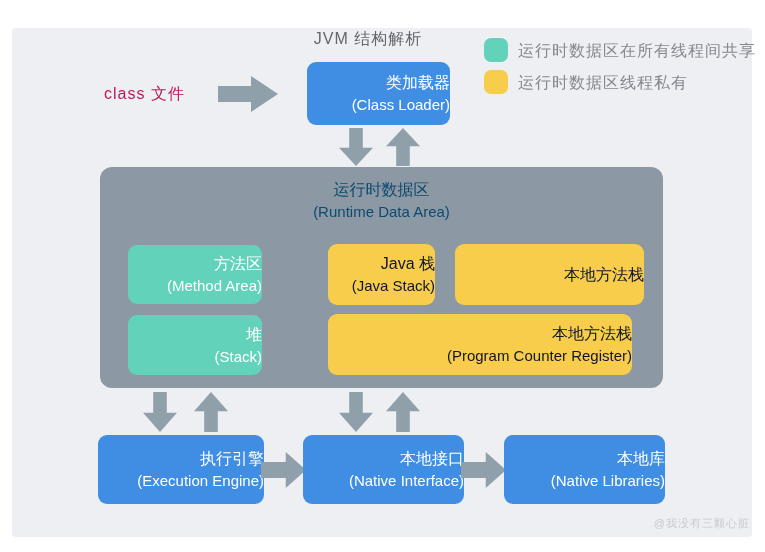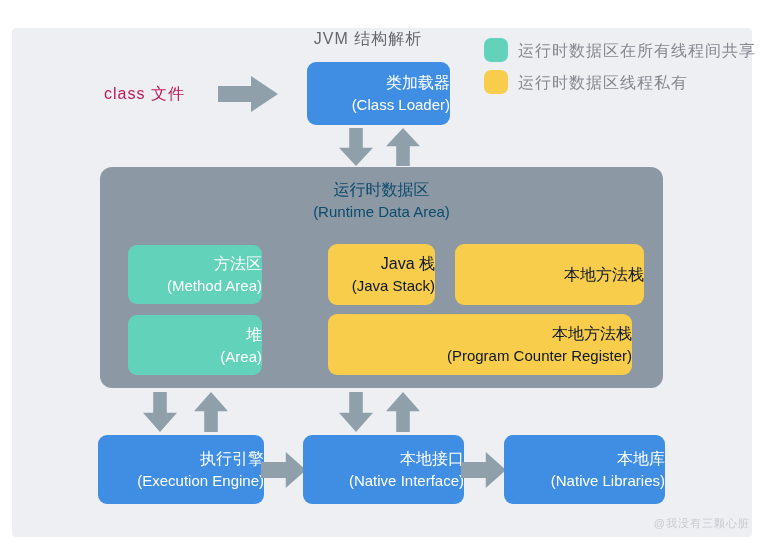--- a/index.html
+++ b/index.html
@@ -74,21 +74,21 @@
   <div class="l2">(Runtime Data Area)</div>
 </div>
 
 <div class="abs node teal" style="left:128px;top:245px;width:134px;height:59px;">
   <div class="l1">方法区</div>
   <div class="l2">(Method Area)</div>
 </div>
 
 <div class="abs node teal" style="left:128px;top:315px;width:134px;height:60px;">
   <div class="l1">堆</div>
-  <div class="l2">(Area)</div>
+  <div class="l2">(Stack)</div>
 </div>
 
 <div class="abs node yellow" style="left:328px;top:244px;width:107px;height:61px;">
   <div class="l1">Java 栈</div>
   <div class="l2">(Java Stack)</div>
 </div>
 
 <div class="abs node yellow" style="left:443px;top:244px;width:189px;height:61px;margin-left:12px;">
   <div class="l1">本地方法栈</div>
 </div>

